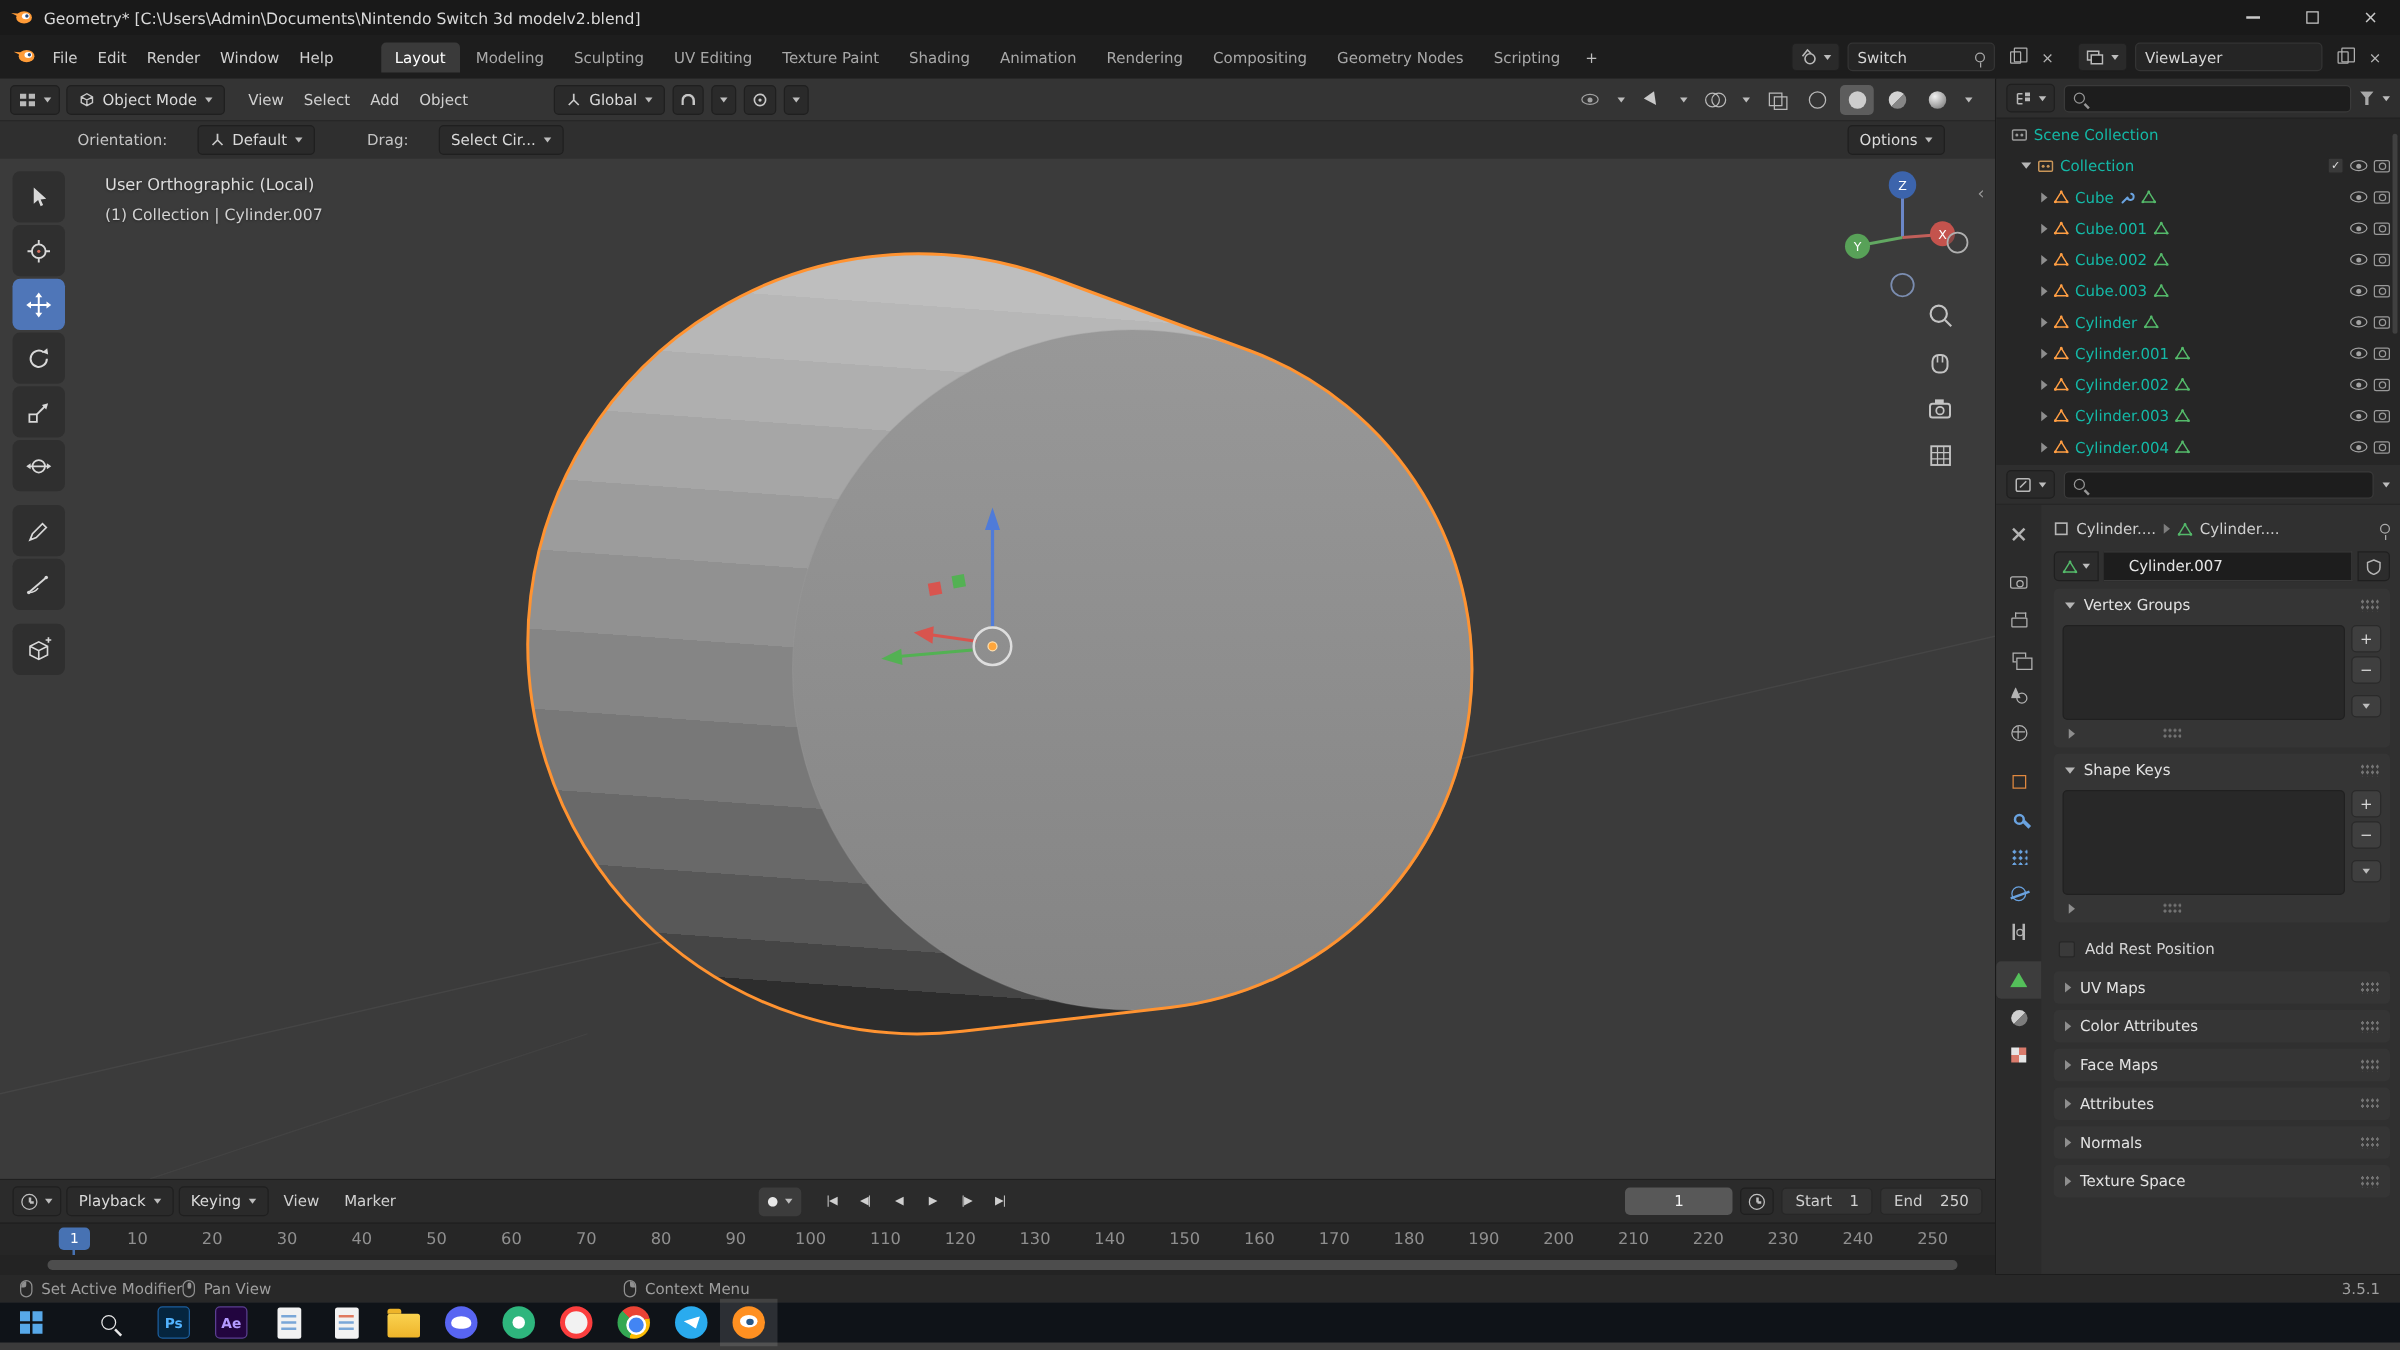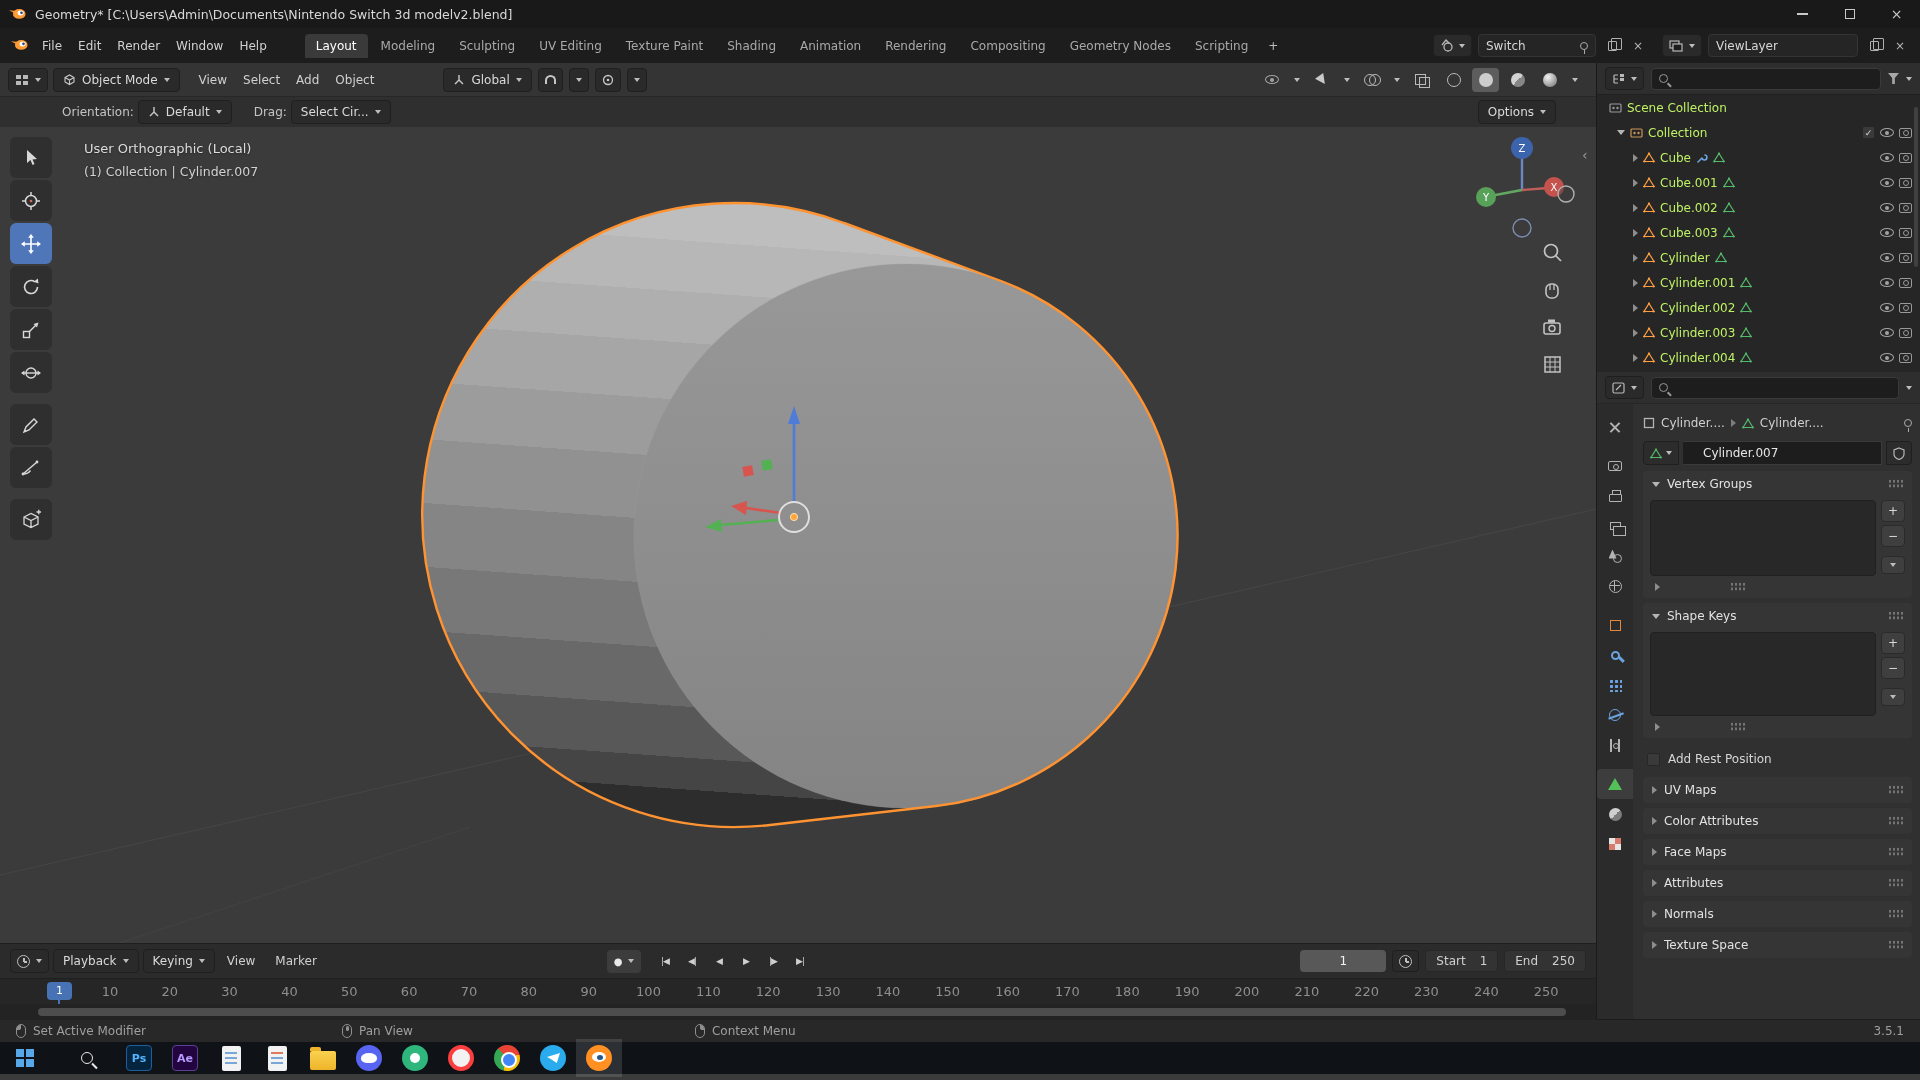--- a/index.html
+++ b/index.html
@@ -70,38 +70,38 @@
   .shade-btn{width:27px;height:24px;display:inline-flex;align-items:center;justify-content:center;border-radius:4px}
   .shade-btn.active{background:#5d5d5d}
   .ic-overlap{width:16px;height:12px;position:relative;display:inline-block}
   .ic-overlap::before,.ic-overlap::after{content:"";position:absolute;width:10px;height:10px;border:1.3px solid #b9b9b9;border-radius:50%;top:0}
   .ic-overlap::after{left:5px}
   .ic-xray{width:14px;height:12px;position:relative;display:inline-block}
   .ic-xray::before,.ic-xray::after{content:"";position:absolute;width:9px;height:9px;border:1.3px solid #b9b9b9;top:0}
   .ic-xray::after{left:4px;top:3px}
   .ic-pointer{width:0;height:0;border-left:5px solid transparent;border-right:5px solid transparent;border-top:10px solid #c9c9c9;transform:rotate(-35deg);display:inline-block}
 
-  .vtools{height:31px;background:#2f2f2f;border-top:1px solid #272727;display:flex;align-items:center;gap:4px;padding:0 14px 0 62px}
+  .vtools{height:31px;background:#2f2f2f;border-top:1px solid #272727;display:flex;align-items:center;gap:24px;padding:0 14px 0 62px}
 
   
   .canvas{position:relative;height:816px;background:#3b3b3b;overflow:hidden}
   .vp-info{position:absolute;left:84px;top:10px;color:#dcdcdc;font-size:13px;line-height:23px;text-shadow:0 1px 2px rgba(0,0,0,.35)}
   .vp-info .l2{font-size:12.5px;color:#d2d2d2}
   .vtoolbar{position:absolute;left:10px;top:10px;display:flex;flex-direction:column}
   .tool{width:42px;height:41px;background:rgba(46,46,46,.95);display:flex;align-items:center;justify-content:center;border-radius:6px;margin-bottom:2px}
   .tool.active{background:#4f76b8}
   .tool.gap{margin-top:9px}
   .side-icons{position:absolute;left:1538px;top:112px;display:flex;flex-direction:column;gap:9px;align-items:center}
   .collapse-arrow{position:absolute;left:1582px;top:20px;color:#9a9a9a;font-size:14px}
   .navgizmo{position:absolute;left:1462px;top:3px}
 
   
   .outliner{height:309px;background:#262626;position:relative;overflow:hidden}
   .ol-head{height:32px;background:#2e2e2e;display:flex;align-items:center;gap:7px;padding:0 8px;border-bottom:1px solid #202020}
-  .ol-row{height:25px;display:flex;align-items:center;gap:5px;padding:0 8px 0 36px;color:#bef264}
+  .ol-row{height:25px;display:flex;align-items:center;gap:5px;padding:0 8px 0 36px;color:#14b8a6}
   .ol-row .nm{white-space:nowrap}
   .ol-row .sp{flex:1}
   .ol-top{padding-left:12px}
   .ol-coll{padding-left:20px}
   .vsb{position:absolute;right:2px;top:44px;width:4px;height:160px;background:#555;border-radius:2px;opacity:.55}
 
   
   .props{height:647px;background:#303030;display:flex;flex-direction:column}
   .phead{height:32px;background:#2e2e2e;border-bottom:1px solid #262626;display:flex;align-items:center;gap:7px;padding:0 8px}
   .pbody{flex:1;display:flex;min-height:0}
@@ -170,21 +170,21 @@
   .ruler-nums{position:absolute;inset:0;display:flex;padding-left:80px}
   .rn{width:59.85px;flex:none;text-align:center;font-size:13px;color:#8f8f8f;line-height:26px}
   .fmarker{position:absolute;left:47px;top:3px;width:25px;height:18px;background:#4772b3;border-radius:4px;color:#fff;font-size:11px;text-align:center;line-height:18px}
   .fmarker-line{position:absolute;left:58px;top:21px;width:2px;height:5px;background:#4772b3}
   .tl-scroll{position:relative;height:16px;background:#232323}
   .tl-bar{position:absolute;left:38px;right:30px;top:4px;height:8px;background:#4d4d4d;border-radius:4px}
 
   
   .statusbar{height:23px;background:#282828;border-top:1px solid #1c1c1c;display:flex;align-items:center;padding:0 16px;color:#9f9f9f}
   .sb-item{display:inline-flex;align-items:center;gap:7px}
-  .sb-item:nth-of-type(2){margin-left:196px}
+  .sb-item:nth-of-type(2){}
   .sb-item:nth-of-type(3){margin-left:282px}
   .mouse{width:10px;height:14px;border:1.2px solid #909090;border-radius:5px;position:relative;display:inline-block}
   .mouse.lmb::after{content:"";position:absolute;left:0;top:0;width:4px;height:5px;background:#909090;border-radius:4px 0 2px 0}
   .mouse.mmb::after{content:"";position:absolute;left:3px;top:1px;width:2.6px;height:5px;background:#909090;border-radius:2px}
   .mouse.rmb::after{content:"";position:absolute;right:0;top:0;width:4px;height:5px;background:#909090;border-radius:0 4px 0 2px}
   .version{margin-left:auto;color:#9f9f9f}
 
   
   .taskbar{height:32px;background:#0f1318;display:flex;align-items:center;padding-left:2px}
   .tbi{width:46px;height:38px;display:flex;align-items:center;justify-content:center;flex:none;position:relative}

